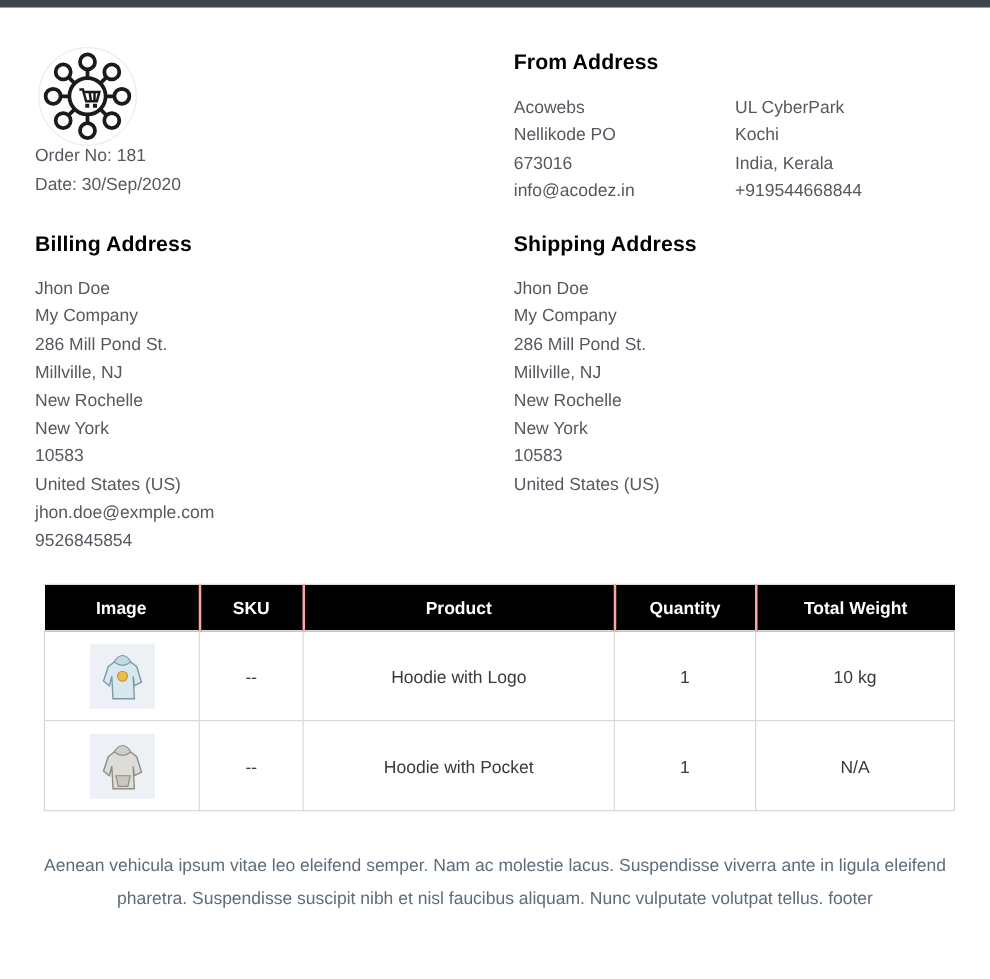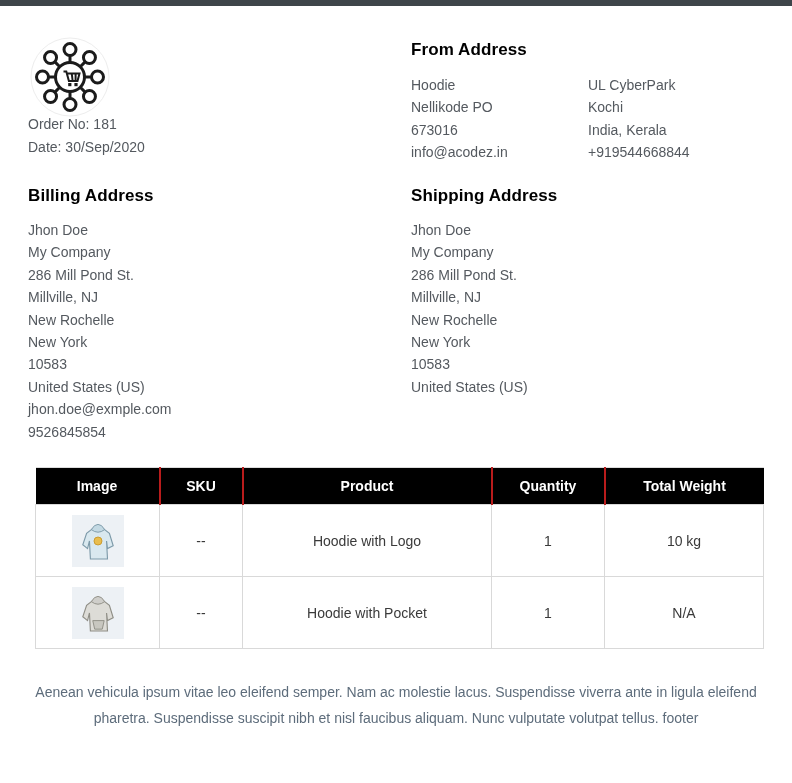--- a/index.html
+++ b/index.html
@@ -22,21 +22,21 @@
   .billing-block  { position:absolute; left:28px;  top:186px; }
   .shipping-block { position:absolute; left:411px; top:186px; }
   .addr-lines { margin-top:13px; font-size:14px; color:#54595f; line-height:22.4px; }
 
   table.items {
     position:absolute; left:35px; top:467px; width:728px;
     border-collapse:collapse; table-layout:fixed;
   }
   table.items th {
     background:#000; color:#fff; font-size:14px; font-weight:bold;
-    height:36px; padding:0; border-left:2px solid #b91c1c; border-top:1px solid #dcdcdc;
+    height:36px; padding:0; border-left:2px solid #fca5a5; border-top:1px solid #dcdcdc;
   }
   table.items th:first-child { border-left:0; }
   table.items td {
     border:1px solid #d9d9d9; text-align:center; vertical-align:middle;
     font-size:14px; color:#3a3a3a; height:71px; padding:0;
   }
   .thumb {
     width:52px; height:52px; background:#edf1f5; margin:0 auto;
     display:flex; align-items:center; justify-content:center;
   }
@@ -86,21 +86,21 @@
 
   <div class="order-info">
     <div><span>Order No:</span> <span>181</span></div>
     <div><span>Date:</span> <span>30/Sep/2020</span></div>
   </div>
 
   <div class="from-block">
     <div class="section-title">From Address</div>
     <div class="from-cols">
       <div class="from-col1">
-        <div>Hoodie</div>
+        <div>Acowebs</div>
         <div>Nellikode PO</div>
         <div>673016</div>
         <div>info@acodez.in</div>
       </div>
       <div>
         <div>UL CyberPark</div>
         <div>Kochi</div>
         <div>India, Kerala</div>
         <div>+919544668844</div>
       </div>

